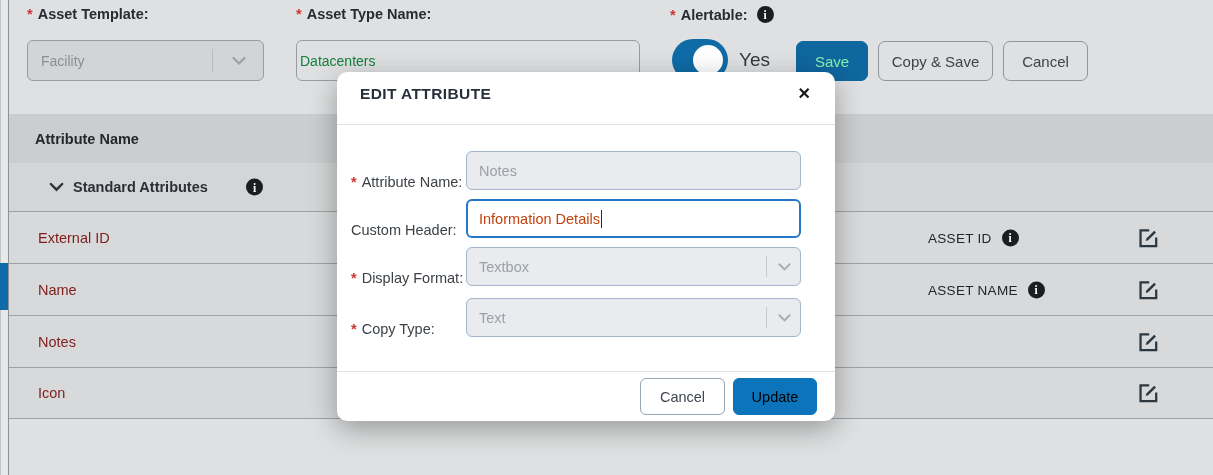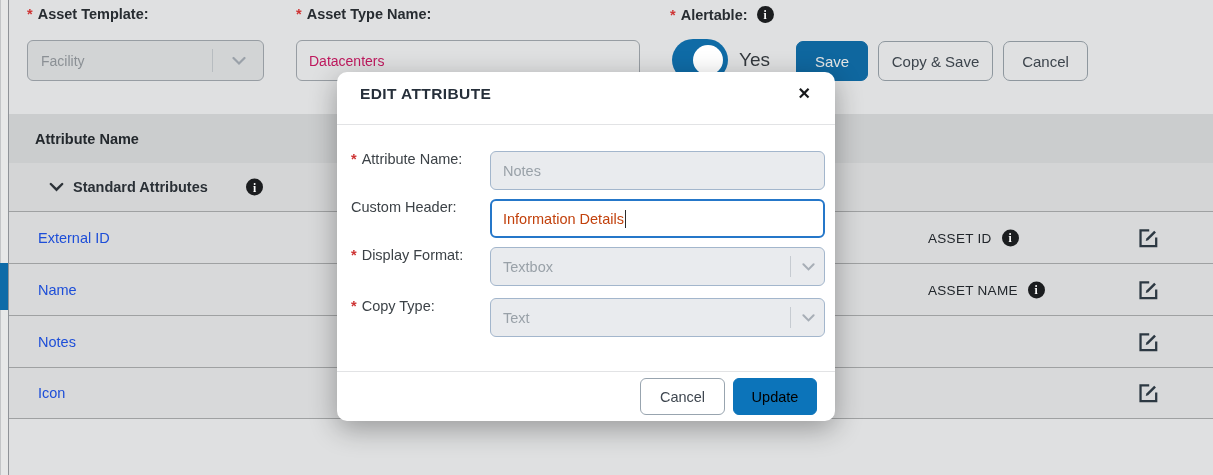--- a/index.html
+++ b/index.html
@@ -11,64 +11,64 @@
   
   .left-strip { position:absolute; left:0; top:0; width:9px; height:475px; background:#e7e8e8;
                 border-left:1px solid #c3c5c7; border-right:1px solid #8f9398; }
   .scroll-thumb { position:absolute; left:0; top:263px; width:8px; height:47px; background:#0e6ba8; }
 
   
   .fld-label { position:absolute; top:6px; font-size:14.5px; font-weight:700; color:#272c31; white-space:nowrap; }
   .req { color:#ce3434; margin-right:5px; font-weight:700; }
   .ctl { position:absolute; top:40px; height:41px; border-radius:6px; font-size:14px; display:flex; align-items:center; }
   .select-disabled { background:#d2d4d5; border:1px solid #979da3; color:#8b9095; padding-left:13px; }
-  .input-plain { background:transparent; border:1px solid #979da3; color:#be185d; padding-left:12px; }
+  .input-plain { background:transparent; border:1px solid #979da3; color:#15803d; padding-left:3px; }
   .sel-sep { position:absolute; right:50px; top:8px; bottom:8px; width:1px; background:#b7bcc0; }
   .sel-chev { position:absolute; right:17px; top:50%; transform:translateY(-50%); color:#9aa1a9; display:flex; }
 
   .info-badge { display:inline-flex; width:17px; height:17px; border-radius:50%; background:#1b1d1f; color:#fff;
                 font-size:11.5px; font-weight:700; align-items:center; justify-content:center; font-family:"Liberation Serif", serif; }
 
   .toggle { position:absolute; left:672px; top:39px; width:56px; height:42px; border-radius:21px; background:#0f6ba6; cursor:pointer; }
   .toggle .knob { position:absolute; left:21px; top:6px; width:30px; height:30px; border-radius:50%; background:#fff; }
   .toggle-label { position:absolute; left:739px; top:49px; font-size:19px; color:#33383d; }
 
   .btn { position:absolute; top:41px; height:40px; border-radius:7px; font-size:15px; display:flex; align-items:center;
          justify-content:center; cursor:pointer; }
-  .btn-primary { background:#0f679f; color:#e5e5e5; border:1px solid #0f679f; }
+  .btn-primary { background:#0f679f; color:#86efac; border:1px solid #0f679f; }
   .btn-outline { background:transparent; color:#3c444c; border:1px solid #8e979e; }
 
   
   .tbl-header { position:absolute; left:9px; right:0; top:114px; height:49px; background:#cbcdce; }
   .tbl-header .hcell { position:absolute; top:0; height:49px; display:flex; align-items:center;
                        font-weight:700; font-size:14.5px; color:#23282d; }
   .group-row { position:absolute; left:9px; right:0; top:163px; height:48px; background:#d4d5d6; }
   .grp-chev { position:absolute; left:40px; top:50%; transform:translateY(-50%); color:#2d3339; display:flex; cursor:pointer; }
   .grp-label { position:absolute; left:64px; top:50%; transform:translateY(-50%); font-weight:700; font-size:14.5px; color:#2a3036; }
   .grp-info { position:absolute; left:237px; top:50%; transform:translateY(-50%); }
 
   .rows { position:absolute; left:9px; right:0; top:211px; }
   .trow { position:relative; height:52px; background:#d8d9da; border-top:1px solid #9fa1a2; }
   .trow:last-child { border-bottom:1px solid #9fa1a2; }
-  .cell { position:absolute; top:50%; transform:translateY(-50%); font-size:14.5px; color:#1d4ed8; white-space:nowrap; }
+  .cell { position:absolute; top:50%; transform:translateY(-50%); font-size:14.5px; color:#7f1d1d; white-space:nowrap; }
   .c-name { left:29px; }
   .c-df { left:476px; color:#3a4046; }
   .c-dt { left:693px; color:#3a4046; }
   .c-csv { left:919px; font-size:13.5px; color:#21262b; letter-spacing:.3px; display:flex; align-items:center; gap:10px; }
   .c-edit { left:1129px; color:#2c3842; cursor:pointer; display:flex; }
 
   
   .modal { position:absolute; left:337px; top:72px; width:498px; height:349px; background:#fff; border-radius:10px;
            box-shadow:0 8px 28px rgba(0,0,0,.32); }
   .modal-head { height:53px; display:flex; align-items:center; justify-content:space-between;
                 padding:0 24px 9px 23px; border-bottom:1px solid #e2e3e5; }
   .modal-title { font-size:15.5px; font-weight:700; color:#262f3a; letter-spacing:.4px; }
   .modal-close { font-size:16px; font-weight:700; color:#17191b; cursor:pointer; line-height:1; }
   .modal-body { padding:26px 0 0 14px; }
-  .frow { display:flex; align-items:flex-start; margin-bottom:9px;gap:24px; }
+  .frow { display:flex; align-items:flex-end; margin-bottom:9px; }
   .frow.gap-lg { margin-bottom:12px; }
   .flabel { width:115px; font-size:14.5px; color:#3c4247; white-space:nowrap; }
   .fctl { position:relative; width:335px; height:39px; border-radius:6px; font-size:14.5px; display:flex; align-items:center; }
   .fctl.disabled { background:#e9ebee; border:1px solid #a3b6cc; color:#99a1a8; padding-left:12px; }
   .fctl.focused { background:#fff; border:2px solid #2577c9; color:#c2410c; padding-left:11px; }
   .fctl .fsep { position:absolute; right:33px; top:8px; bottom:8px; width:1px; background:#c6cbd1; }
   .fctl .fchev { position:absolute; right:9px; top:50%; transform:translateY(-50%); color:#a7aeb6; display:flex; }
   .caret { display:inline-block; width:1.5px; height:18px; background:#2b2b2b; margin-left:1px; }
   .modal-foot { position:absolute; left:0; right:0; bottom:0; height:50px; border-top:1px solid #e2e3e5;
                 display:flex; align-items:center; justify-content:flex-end; gap:8px; padding-right:18px;

